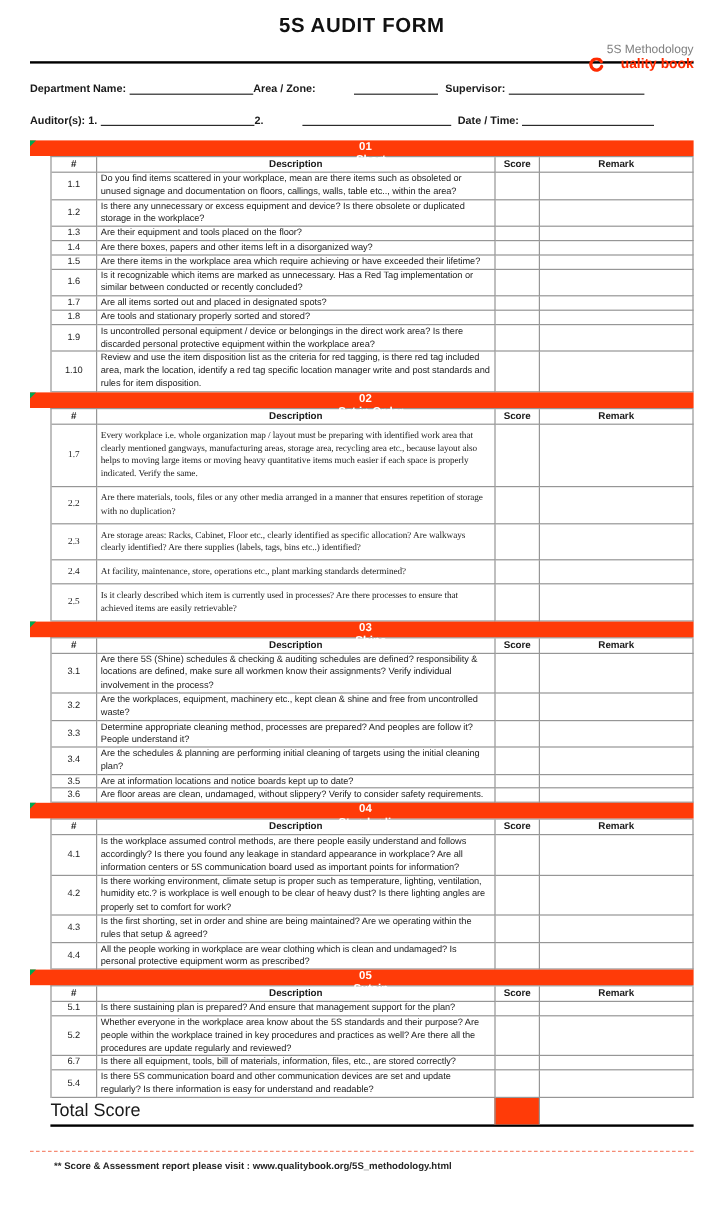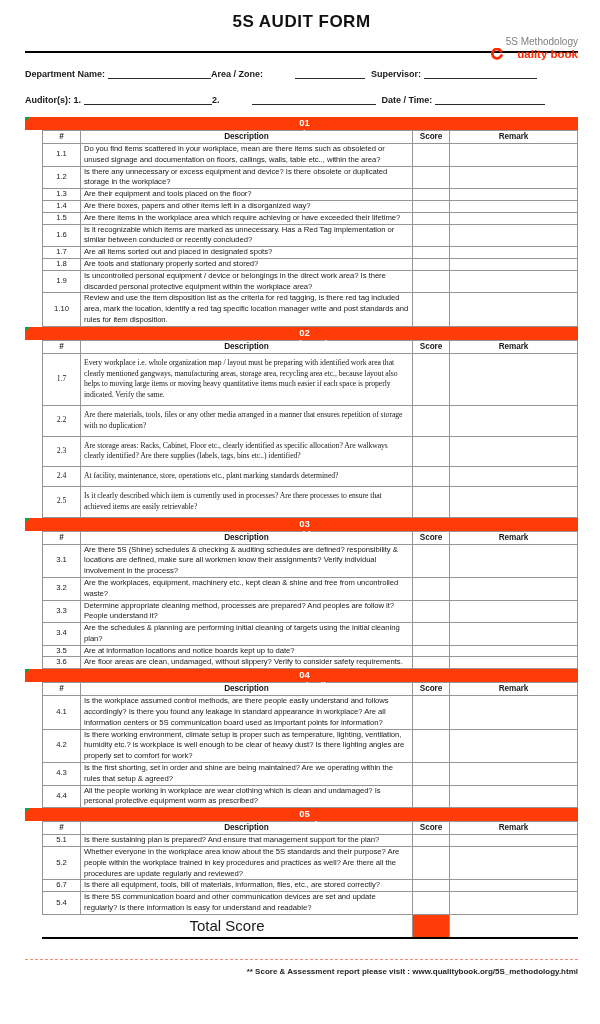--- a/index.html
+++ b/index.html
@@ -35,25 +35,25 @@
   .trow{display:grid;grid-template-columns:38px 332px 37px 1fr;}
   .c{border-right:1px solid #969696;border-bottom:1px solid #969696;padding:0 3px;display:flex;align-items:center;font-size:7.7px;line-height:10.8px;letter-spacing:-0.05px;}
   .c.num{justify-content:center;padding:0 1px;}
   .c.desc{text-align:left;}
   .thead .c{font-weight:bold;justify-content:center;font-size:8.2px;min-height:12px;line-height:12px;padding:0 2px;}
   .roomy .trow:not(.thead) .c{padding-top:4px;padding-bottom:4px;font-family:Liberation Serif, serif;}
   .roomy .trow:not(.thead) .c.num,.roomy .trow:not(.thead) .c.score,.roomy .trow:not(.thead) .c.remark{padding-top:0;padding-bottom:0;}
 
   
   .total-row{margin-left:17px;display:grid;grid-template-columns:370px 38px;border-bottom:2.5px solid #000;}
-  .total-label{text-align:center;font-size:15px;color:#1a1a1a;padding:2px 0 3px 0;}
+  .total-label{font-size:15px;color:#1a1a1a;padding:2px 0 3px 0;}
   .total-score-cell{background:#ff3b08;border-left:1px solid #969696;border-right:1px solid #969696;}
 
   
-  .footer{margin-top:20px;text-align:right;}
+  .footer{margin-top:20px;}
   .dashed-rule{border-top:1.5px dashed #f58c75;}
   .footnote{margin-top:7px;padding-left:20px;font-size:8px;font-weight:bold;color:#262626;}
 </style>
 </head>
 <body>
 
 <div class="page">
   <div class="content">
 
     <div class="hdr">

